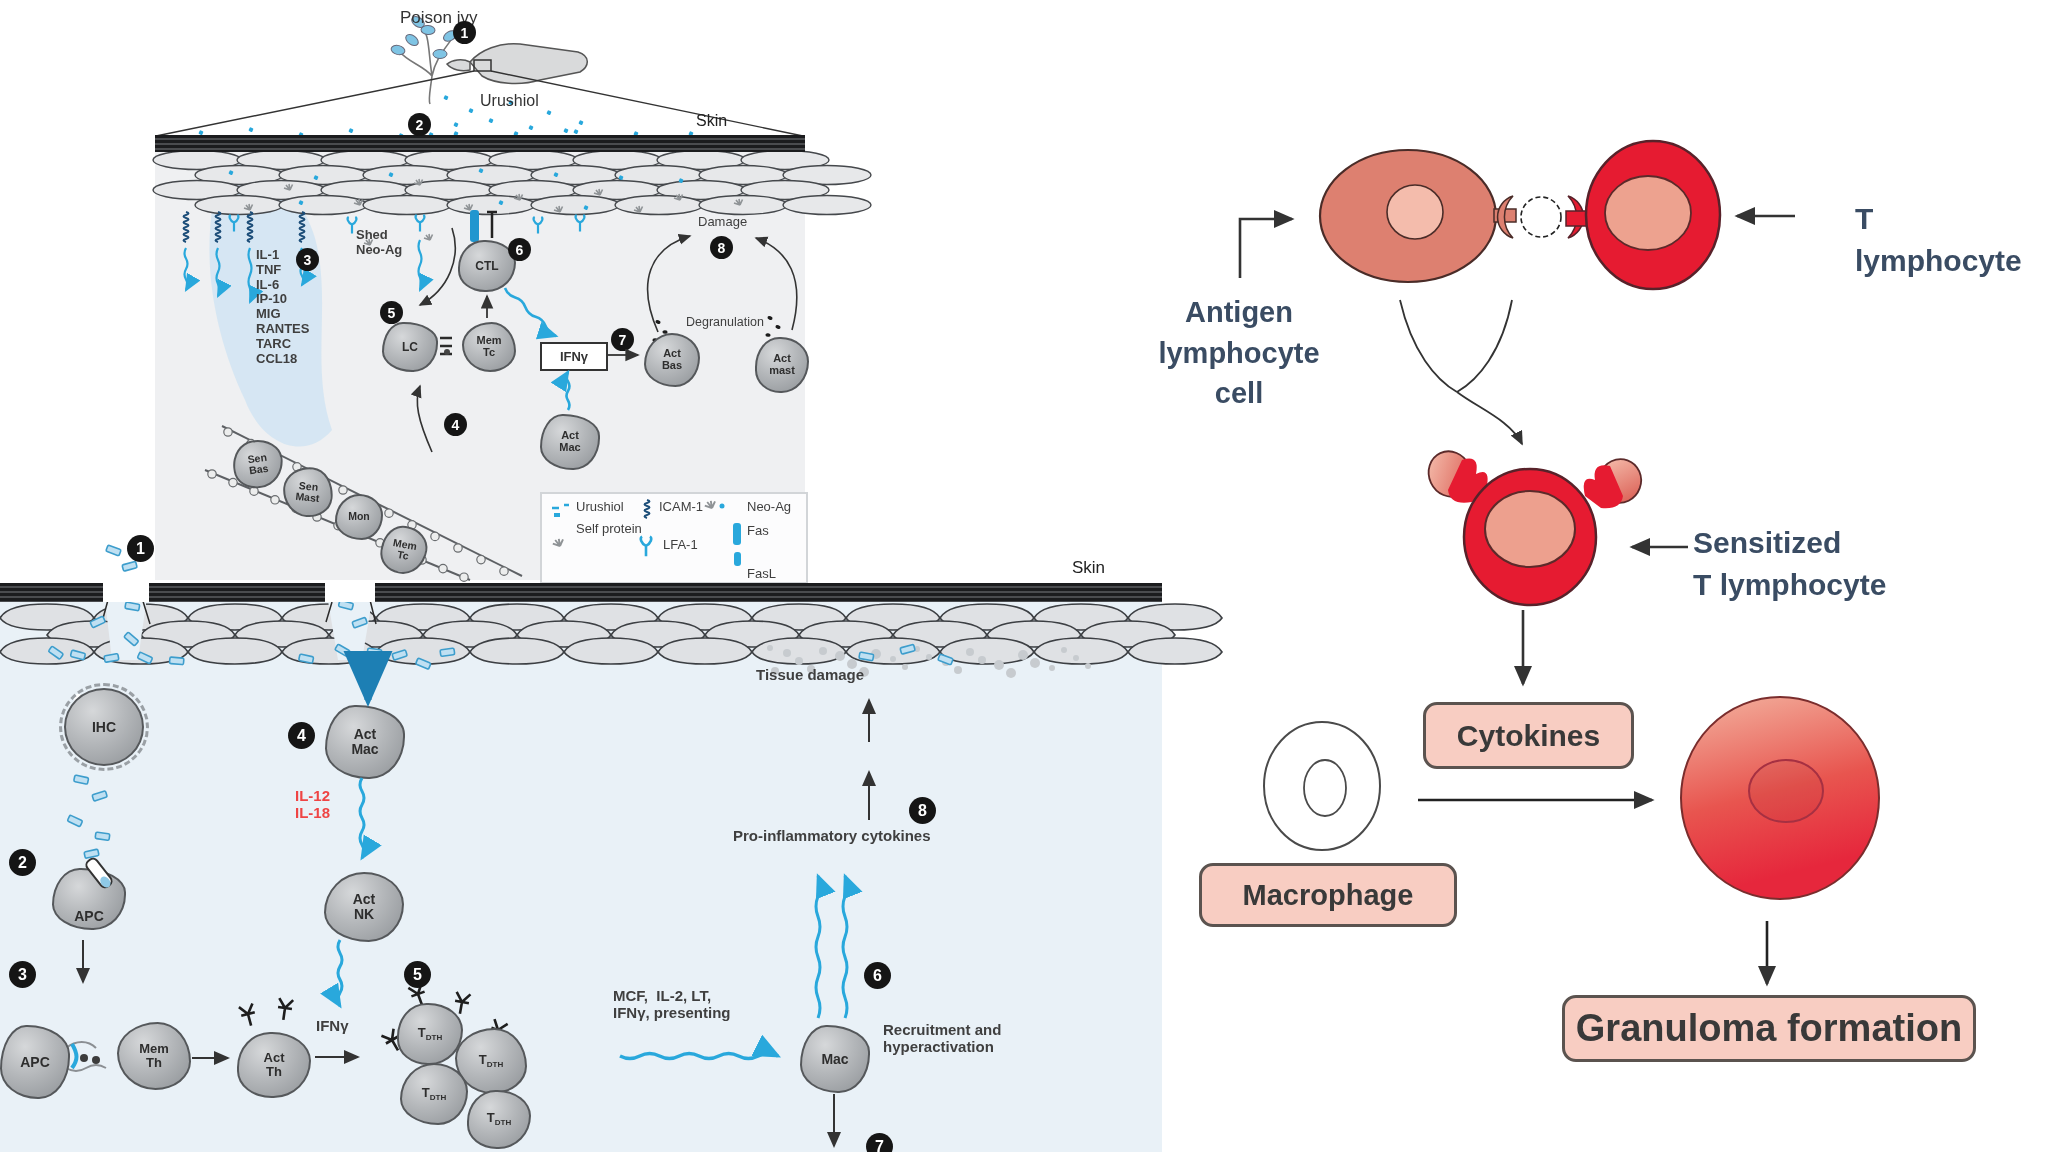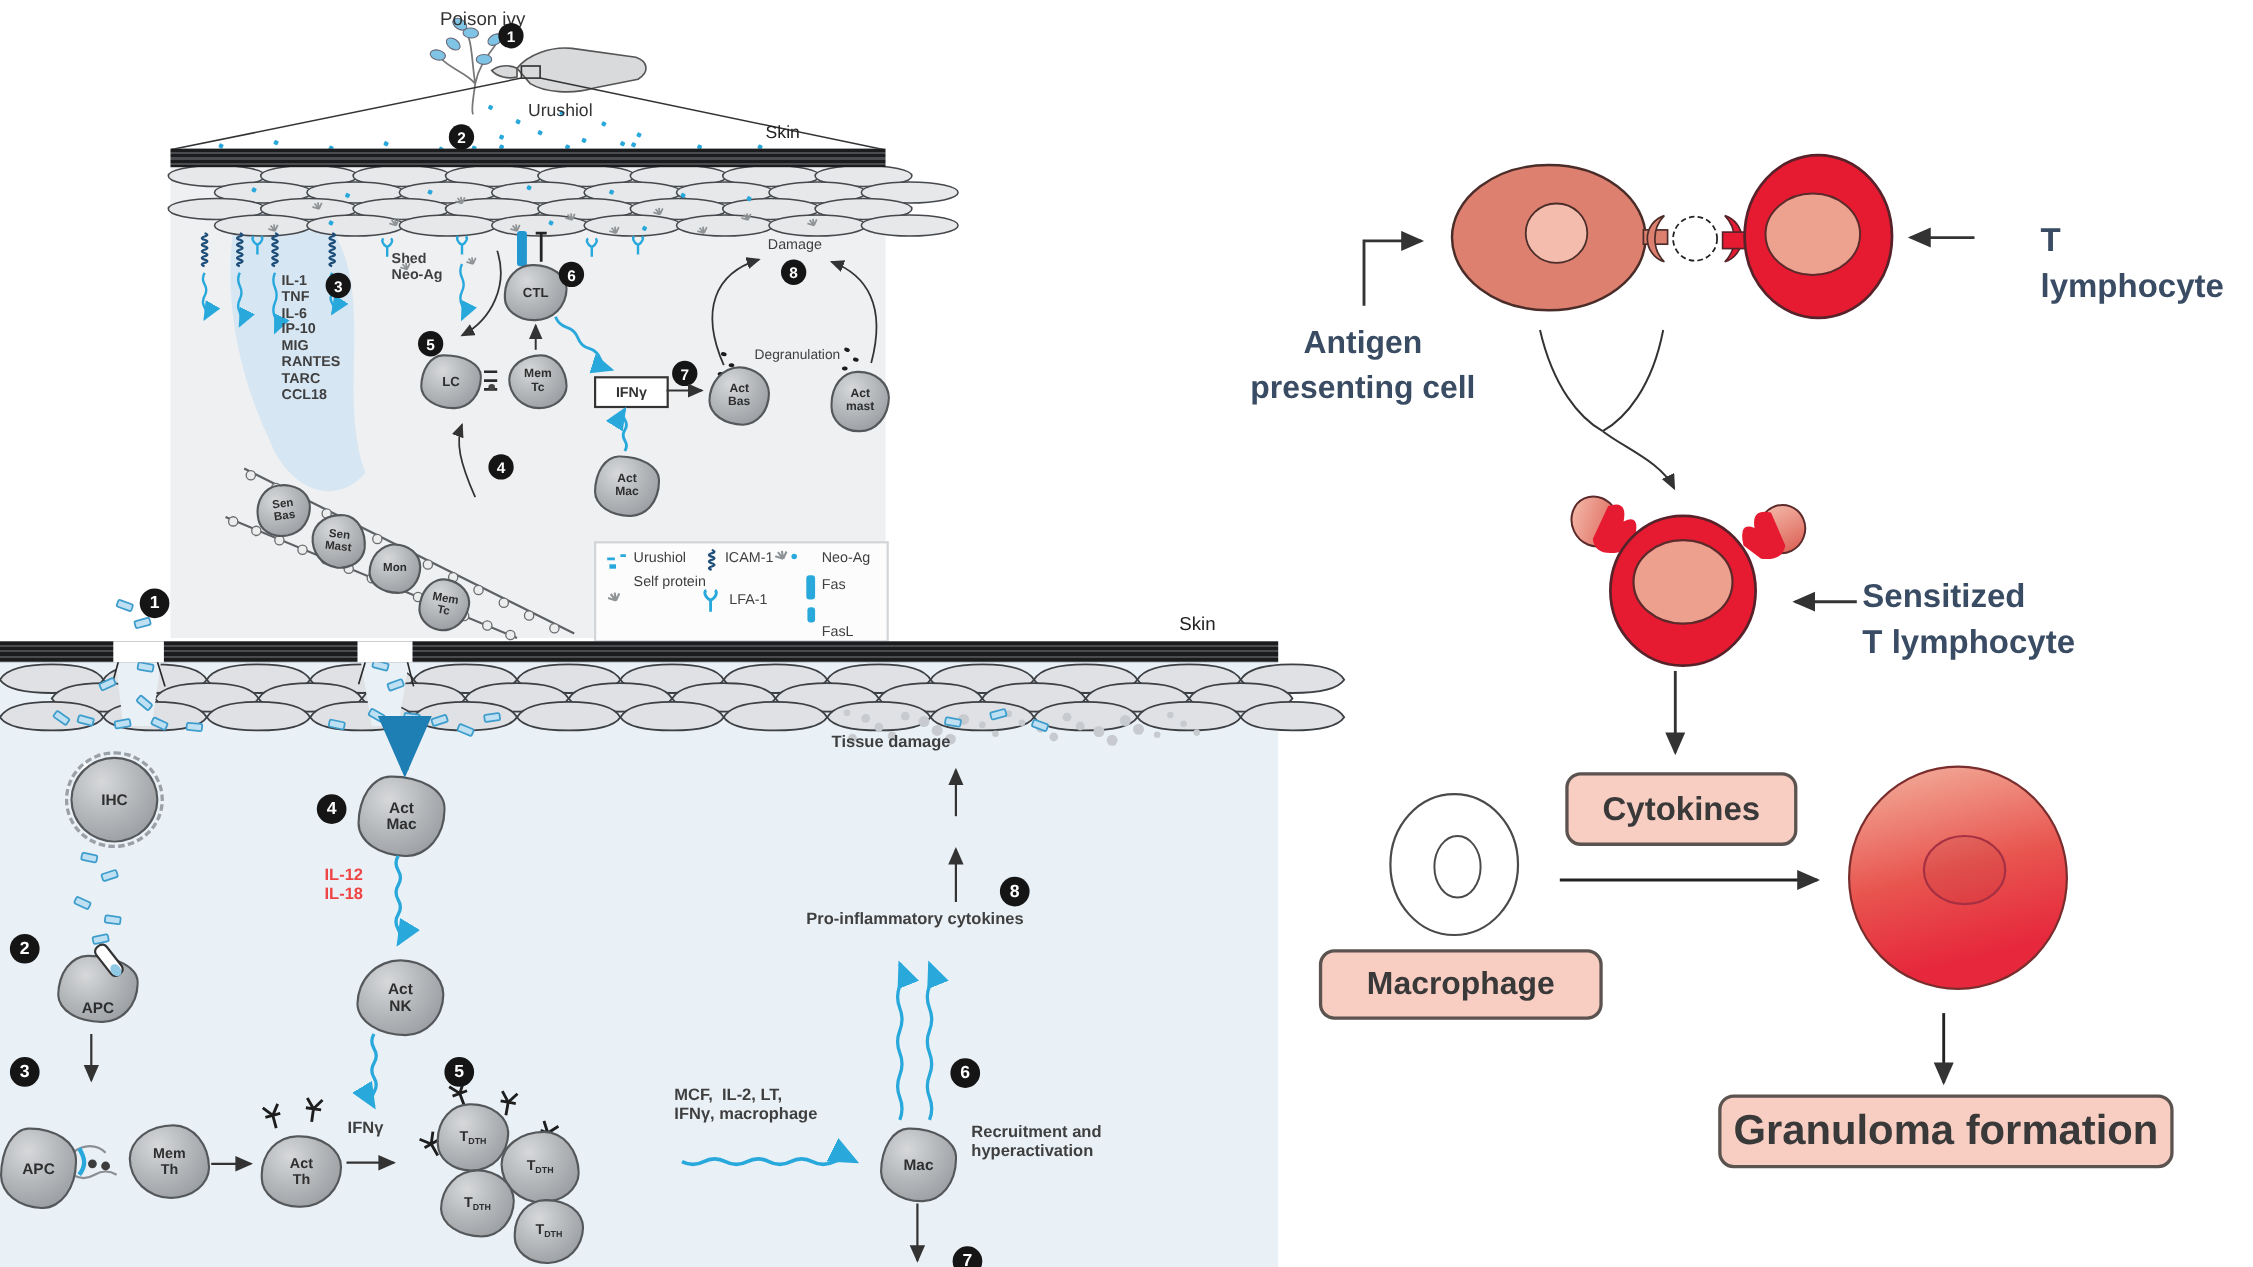--- a/index.html
+++ b/index.html
@@ -403,21 +403,21 @@
 NK</div>
   <div class="lbl" style="left:316px;top:1018px;font-size:15px;font-weight:bold;color:#3f3f3f;">IFNγ</div>
 
   <div class="step lg" style="left:404px;top:961px;">5</div>
   <div class="cell blob1" style="left:397px;top:1003px;width:62px;height:58px;font-size:13px;"><span><span>T</span><span class="sub">DTH</span></span></div>
   <div class="cell blob2" style="left:455px;top:1028px;width:68px;height:62px;font-size:13px;"><span><span>T</span><span class="sub">DTH</span></span></div>
   <div class="cell blob3" style="left:400px;top:1063px;width:64px;height:58px;font-size:13px;"><span><span>T</span><span class="sub">DTH</span></span></div>
   <div class="cell blob1" style="left:467px;top:1090px;width:60px;height:55px;font-size:13px;"><span><span>T</span><span class="sub">DTH</span></span></div>
 
   <div class="lbl" style="left:613px;top:988px;font-size:15px;font-weight:bold;color:#3f3f3f;white-space:pre;">MCF,  IL-2, LT,
-IFNγ, macrophage</div>
+IFNγ, presenting</div>
   <div class="cell spiky" style="left:800px;top:1025px;width:66px;height:64px;font-size:14px;">Mac</div>
   <div class="step lg" style="left:864px;top:962px;">6</div>
   <div class="lbl" style="left:883px;top:1022px;font-size:15px;font-weight:bold;color:#3f3f3f;">Recruitment and
 hyperactivation</div>
   <div class="step lg" style="left:866px;top:1133px;">7</div>
 
   <div class="lbl" style="left:733px;top:828px;font-size:15px;font-weight:bold;color:#3f3f3f;">Pro-inflammatory cytokines</div>
   <div class="step lg" style="left:909px;top:797px;">8</div>
   <div class="lbl" style="left:756px;top:667px;font-size:15px;font-weight:bold;color:#3f3f3f;">Tissue damage</div>
 
@@ -451,21 +451,21 @@
       <ellipse cx="1530" cy="537" rx="66" ry="68" fill="#e61b31" stroke="#58222a" stroke-width="2.5"></ellipse>
       <ellipse cx="1530" cy="529" rx="45" ry="38" fill="#eda08e" stroke="#5c2a2a" stroke-width="2"></ellipse>
       <ellipse cx="1322" cy="786" rx="58" ry="64" fill="#fff" stroke="#4a4a4a" stroke-width="2"></ellipse>
       <ellipse cx="1325" cy="788" rx="21" ry="28" fill="#fff" stroke="#4a4a4a" stroke-width="1.8"></ellipse>
       <ellipse cx="1780" cy="798" rx="99" ry="101" fill="url(#gAct)" stroke="#7a2d2d" stroke-width="2"></ellipse>
       <ellipse cx="1786" cy="791" rx="37" ry="31" fill="rgba(150,30,40,0.10)" stroke="#a63042" stroke-width="2"></ellipse>
     </svg>
 
   <div class="rlabel" style="left:1855px;top:198px;font-size:30px;">T lymphocyte</div>
   <div class="rlabel" style="left:1133px;top:292px;width:212px;text-align:center;font-size:29px;">Antigen
-presenting cell</div>
+lymphocyte cell</div>
   <div class="rlabel" style="left:1693px;top:522px;font-size:30px;">Sensitized
 T lymphocyte</div>
 
   <div class="pinkbox" style="left:1423px;top:702px;width:205px;height:61px;font-size:30px;">Cytokines</div>
   <div class="pinkbox" style="left:1199px;top:863px;width:252px;height:58px;font-size:29px;">Macrophage</div>
   <div class="pinkbox" style="left:1562px;top:995px;width:408px;height:61px;font-size:38px;">Granuloma formation</div>
 
   <svg id="fg" width="2048" height="1152">
       <defs>
         <marker id="ak" markerWidth="10" markerHeight="10" refX="7" refY="3.5" orient="auto" markerUnits="strokeWidth">

